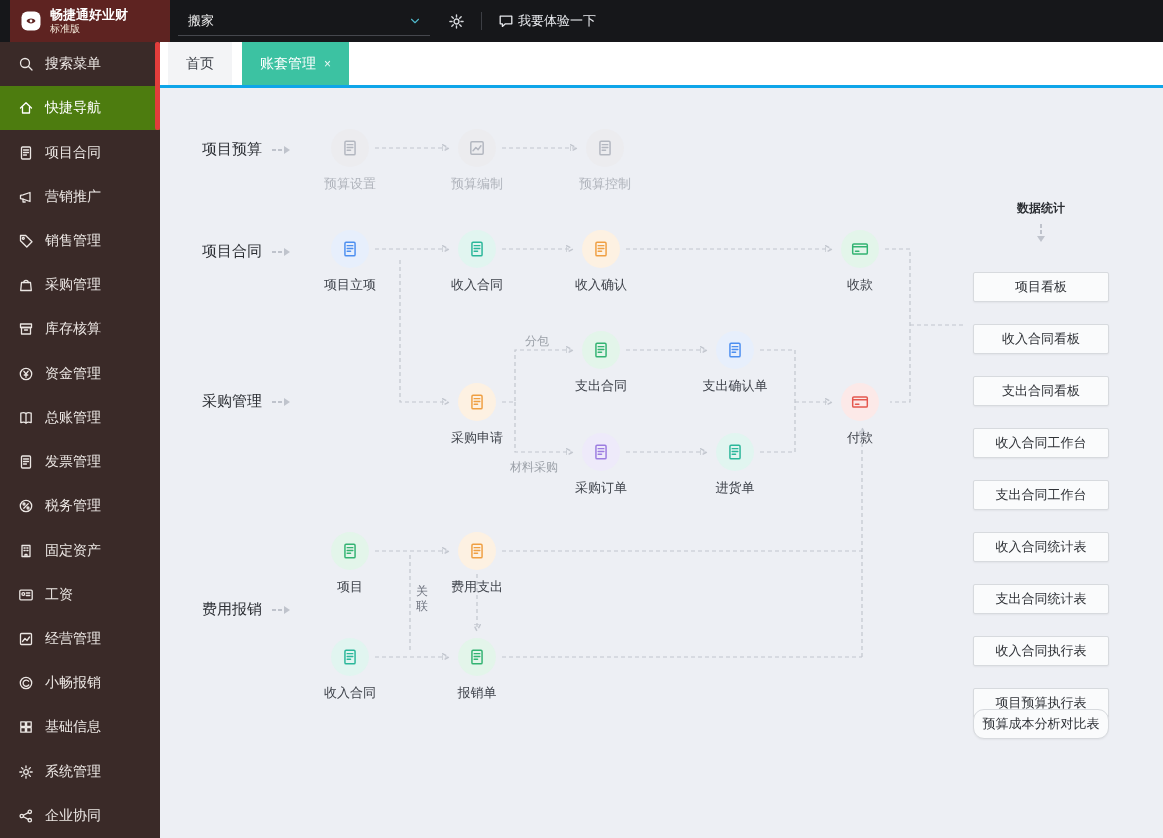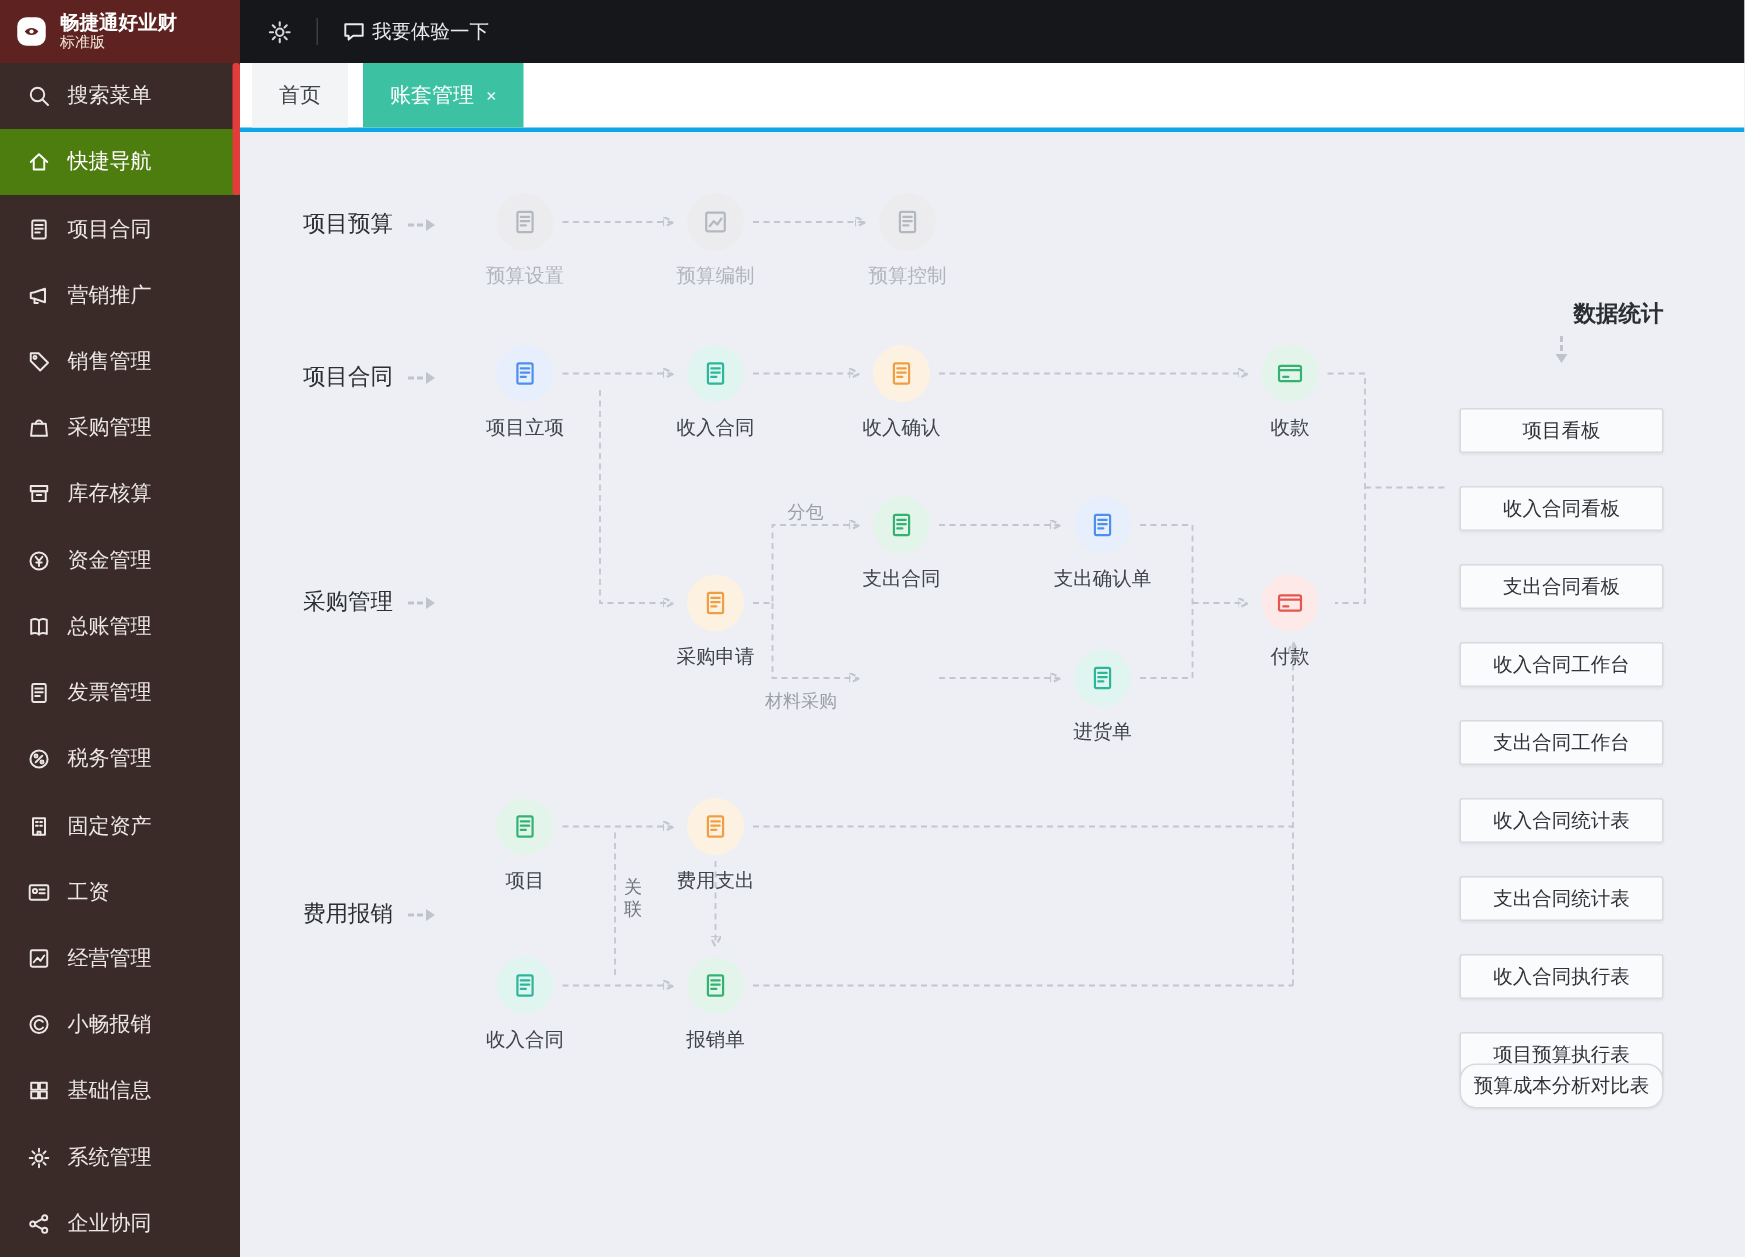--- a/index.html
+++ b/index.html
@@ -5,21 +5,21 @@
   * { box-sizing: border-box; }
   html,body { margin:0; padding:0; }
   body {
     width:1163px; height:838px; position:relative; overflow:hidden;
     font-family:"Liberation Sans","DejaVu Sans",sans-serif;
     background:#edeff4; cursor:default;
   }
   svg.ico { fill:none; stroke:currentColor; stroke-width:1.3; stroke-linecap:round; stroke-linejoin:round; }
 
   
-  .topbar { position:absolute; left:0; top:0; width:1163px; height:42px; background:#16171a; display:flex; align-items:center; z-index:5; }
+  .topbar { position:absolute; left:0; top:0; width:1163px; height:42px; background:#16171a; display:flex; align-items:center; z-index:5;padding-left:10px; }
   .logo { width:160px; height:42px; background:#5e2321; display:flex; align-items:center; gap:8px; padding:0 10px; flex:none; }
   .logo-text { color:#fff; font-size:13px; font-weight:bold; line-height:1.25; white-space:nowrap; }
   .logo-sub { font-size:10px; font-weight:normal; color:#f2e6d6; }
   .search { width:252px; height:30px; margin-left:8px; border-bottom:1px solid #45474d; display:flex; align-items:center; justify-content:space-between; padding:0 8px; cursor:pointer; }
   .search input { background:transparent; border:none; outline:none; color:#f2f2f2; font-size:13px; width:205px; font-family:inherit; }
   .chev { color:#4fb7c9; }
   .gear-btn { margin-left:18px; color:#d6d8dc; cursor:pointer; display:flex; }
   .tb-divider { width:1px; height:18px; background:#3c3e44; margin:0 16px; }
   .exp { display:flex; align-items:center; gap:4px; color:#e8eaee; font-size:13px; cursor:pointer; }
 
@@ -55,21 +55,21 @@
 
   .row-head { position:absolute; display:flex; align-items:center; gap:10px; font-size:15px; font-weight:500; color:#2b2e33; }
   .rh-arrow { display:inline-flex; align-items:center; gap:2px; }
   .rh-arrow .d { display:inline-block; width:4px; height:2px; background:#bfc3cc; }
   .rh-arrow .t { width:0; height:0; border-top:4px solid transparent; border-bottom:4px solid transparent; border-left:6px solid #bfc3cc; }
 
   .edge-label { position:absolute; font-size:12px; color:#9ba0a8; white-space:nowrap; }
   .v-label { position:absolute; width:16px; font-size:12px; color:#707580; line-height:15px; word-break:break-all; text-align:center; }
 
   
-  .stats-title { position:absolute; left:813px; top:112px; width:136px; text-align:right; font-size:15px; font-weight:600; color:#2b2e33; }
+  .stats-title { position:absolute; left:813px; top:112px; width:136px; text-align:center; font-size:12px; font-weight:600; color:#2b2e33; }
   .stats-arrow { position:absolute; left:813px; top:136px; width:136px; display:flex; flex-direction:column; align-items:center; gap:2px; }
   .stats-arrow .vd { width:2px; height:4px; background:#bfc3cc; }
   .stats-arrow .vt { width:0; height:0; border-left:4px solid transparent; border-right:4px solid transparent; border-top:6px solid #bfc3cc; }
   .stat-btn { position:absolute; left:813px; width:136px; height:30px; background:#fafbfc; border:1px solid #d7dade; border-radius:2px; font-size:13px; color:#2f3237; display:flex; align-items:center; justify-content:center; box-shadow:0 1px 2px rgba(0,0,0,.05); cursor:pointer; white-space:nowrap; }
 
   .defs-hidden { position:absolute; width:0; height:0; overflow:hidden; }
 </style>
 </head>
 <body>
 
@@ -168,20 +168,26 @@
   <div class="logo">
     <svg width="22" height="22" viewBox="0 0 22 22">
       <rect x="1.5" y="1.5" width="19" height="19" rx="6" fill="#fff"></rect>
       <path d="M6.5 11c2-3.2 7-3.2 9 0-2 3.2-7 3.2-9 0Z" fill="#5e2321"></path>
       <circle cx="11" cy="11" r="1.4" fill="#fff"></circle>
     </svg>
     <div class="logo-text">
       <div>畅捷通好业财</div>
       <div class="logo-sub">标准版</div>
     </div>
+  </div>
+  <div class="search">
+    <input readonly="" value="搬家" style="">
+    <svg class="ico chev" width="14" height="14">
+        <use href="#i-chev"></use>
+      </svg>
   </div>
   <div class="gear-btn">
     <svg class="ico" width="17" height="17">
         <use href="#i-gear"></use>
       </svg>
   </div>
   <div class="tb-divider"></div>
   <div class="exp">
     <svg class="ico" width="16" height="16">
         <use href="#i-bubble"></use>
@@ -458,20 +464,28 @@
       <div class="n-label">采购申请</div>
     </div>
     <div class="node c-red" style="left:655px; top:295px;">
       <div class="circle">
           <svg class="ico" width="18" height="18">
             <use href="#i-card"></use>
           </svg>
         </div>
       <div class="n-label">付款</div>
     </div>
+    <div class="node c-purple" style="left:396px; top:345px;">
+      <div class="circle">
+          <svg class="ico" width="18" height="18">
+            <use href="#i-doc"></use>
+          </svg>
+        </div>
+      <div class="n-label">采购订单</div>
+    </div>
     <div class="node c-teal" style="left:530px; top:345px;">
       <div class="circle">
           <svg class="ico" width="18" height="18">
             <use href="#i-doc"></use>
           </svg>
         </div>
       <div class="n-label">进货单</div>
     </div>
     <div class="node c-green" style="left:145px; top:444px;">
       <div class="circle">

